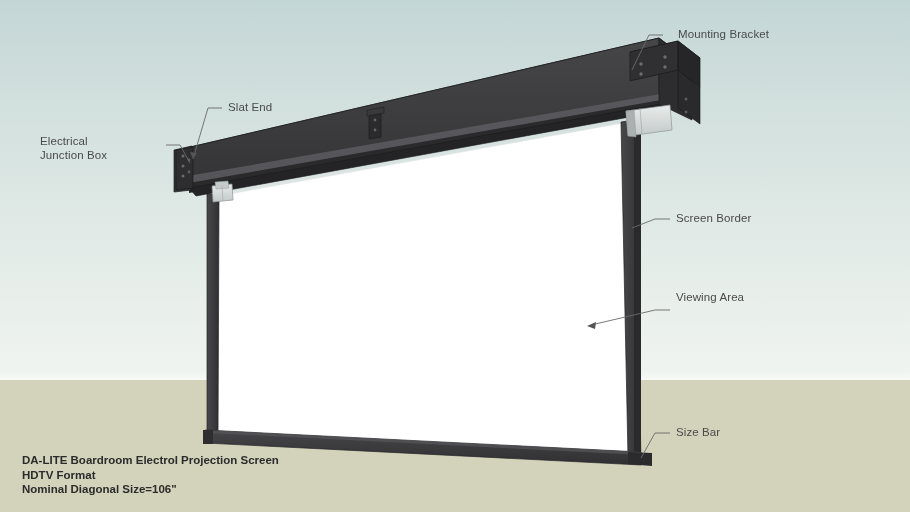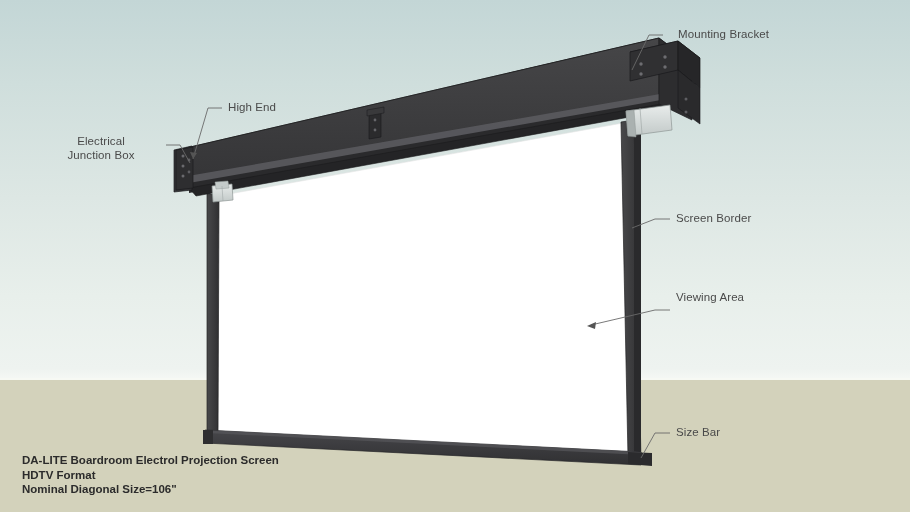--- a/index.html
+++ b/index.html
@@ -44,21 +44,21 @@
   .label {
     position: absolute;
     color: #4a4a4a;
     font-size: 11.5px;
     font-family: "Liberation Sans", sans-serif;
     white-space: nowrap;
     letter-spacing: 0.1px;
   }
   .label.two-line {
     line-height: 14px;
-    text-align: center;
+    text-align: left;
   }
   .caption {
     position: absolute;
     left: 22px;
     top: 453px;
     color: #2b2b2b;
     font-size: 11.5px;
     font-weight: bold;
     line-height: 14.6px;
     font-family: "Liberation Sans", sans-serif;
@@ -192,21 +192,21 @@
     </g>
 
     <g fill="#555555">
       <polygon points="193,159 190,152 197,153"></polygon>
       <polygon points="587,326 596,322 595,329"></polygon>
     </g>
   </svg>
 
   <div class="label" style="left:670px; top:28px;margin-left:8px;">Mounting Bracket</div>
 
-  <div class="label" style="left:228px; top:101px;">High End</div>
+  <div class="label" style="left:228px; top:101px;">Slat End</div>
 
   <div class="label two-line" style="left:40px; top:134px; width:122px;">
     <div>Electrical</div>
     <div>Junction Box</div>
   </div>
 
   <div class="label" style="left:676px; top:212px;text-align:center;">Screen Border</div>
 
   <div class="label" style="left:676px; top:291px;">Viewing Area</div>
 

